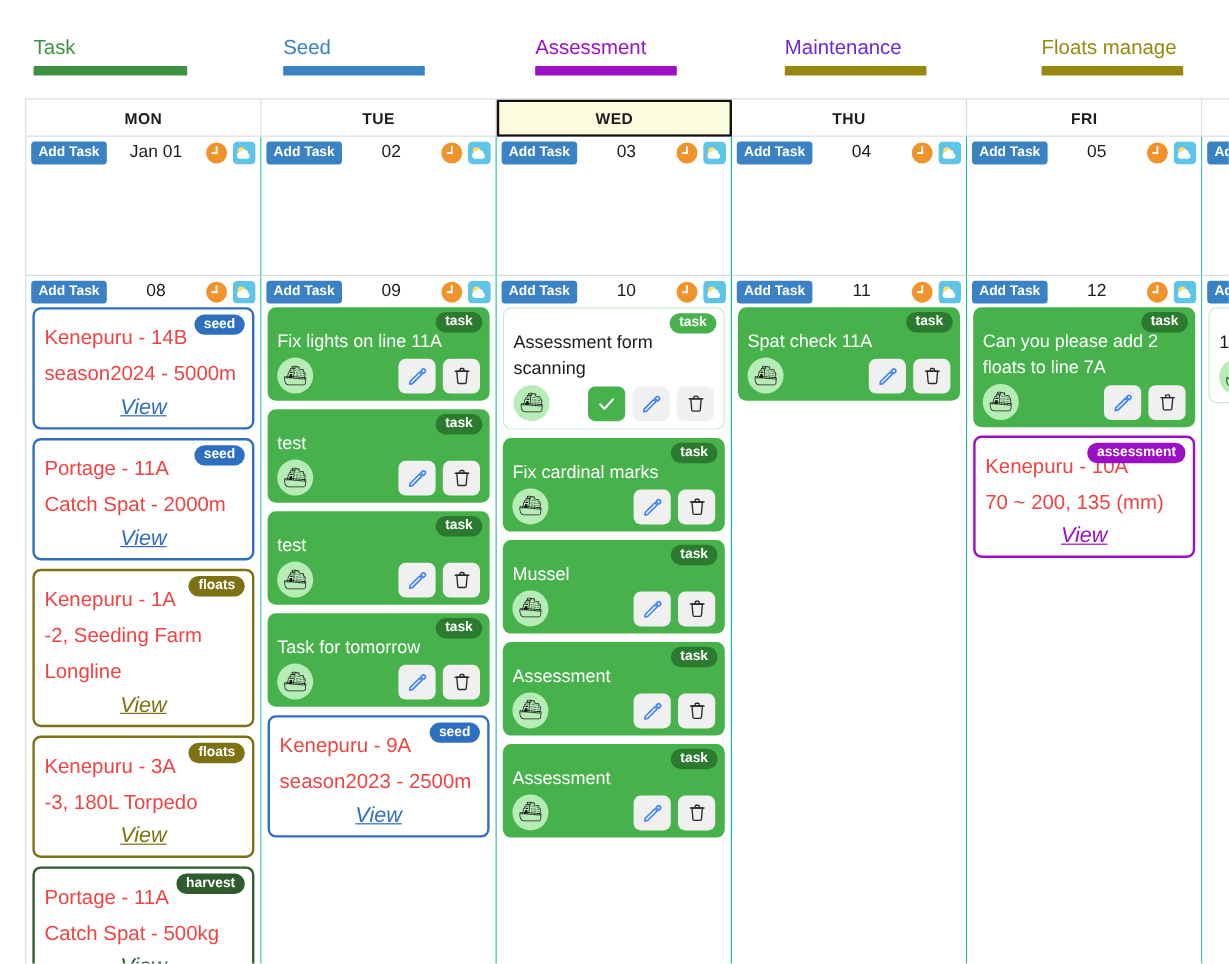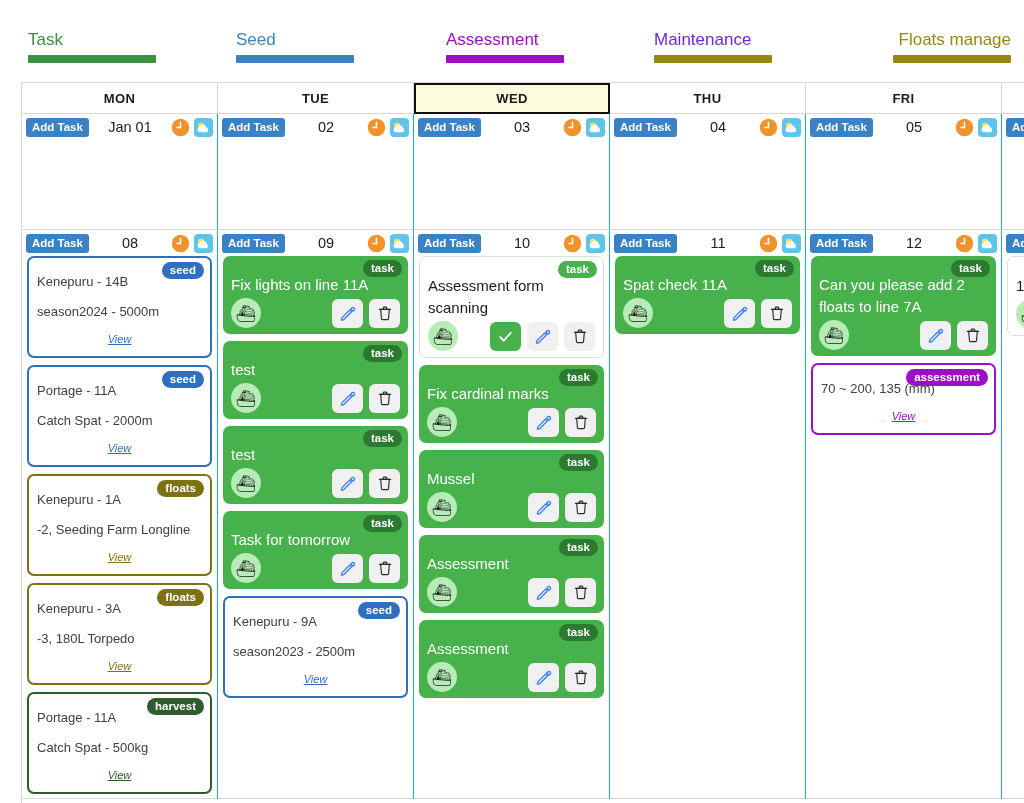--- a/index.html
+++ b/index.html
@@ -140,29 +140,29 @@
   }
 
   
   .card.entity {
     background: #ffffff;
     border: 2px solid #2f6fbf;
     padding-top: 9px;
     padding-bottom: 5px;
   }
   .entity-line {
-    font-size: 13px;
-    color: #404040;
+    font-size: 17px;
+    color: #ef4444;
     line-height: 30px;
     word-break: break-word;
   }
   .entity-view {
     display: block;
     text-align: center;
-    font-size: 11px;
+    font-size: 18px;
     font-style: italic;
     text-decoration: underline;
     line-height: 24px;
     cursor: pointer;
   }
 
   
   .card.task {
     background: #47b24b;
     padding: 4px 8px 6px 8px;
@@ -229,21 +229,21 @@
       <span class="legend-underline" style="background: rgb(59, 130, 196); width: 118px;"></span>
     </div>
     <div class="legend-item" style="left: 446px;">
       <span class="legend-label" style="color: rgb(155, 16, 196);">Assessment</span>
       <span class="legend-underline" style="background: rgb(155, 16, 196); width: 118px;"></span>
     </div>
     <div class="legend-item" style="left: 654px;">
       <span class="legend-label" style="color: #6d28d9;">Maintenance</span>
       <span class="legend-underline" style="background: rgb(151, 137, 15); width: 118px;"></span>
     </div>
-    <div class="legend-item" style="left: 893px; text-align: right;">
+    <div class="legend-item" style="left: 868px;">
       <span class="legend-label" style="color: rgb(151, 137, 15);">Floats manage</span>
       <span class="legend-underline" style="background: rgb(151, 137, 15); width: 118px;"></span>
     </div>
   </div>
 
 <div id="calendar">
   <div class="dow-row" id="dow-row">
       <div class="dow-cell">MON</div>
       <div class="dow-cell">TUE</div>
       <div class="dow-cell today">WED</div>
@@ -691,20 +691,21 @@
                   <svg viewBox="0 0 24 24" width="16" height="16" class="trash-glyph">
                     <path d="M5.5 6.5 h13 l-1.2 14 a1.5 1.5 0 0 1-1.5 1.4 h-7.6 a1.5 1.5 0 0 1-1.5-1.4 z" fill="none" stroke="#2b2b2b" stroke-width="1.7" stroke-linejoin="round"></path>
                     <path d="M3.5 6.5 h17" stroke="#2b2b2b" stroke-width="1.7" stroke-linecap="round"></path>
                     <path d="M9.5 6.2 V4.3 a1.2 1.2 0 0 1 1.2-1.2 h2.6 a1.2 1.2 0 0 1 1.2 1.2 V6.2" fill="none" stroke="#2b2b2b" stroke-width="1.7" stroke-linejoin="round"></path>
                   </svg>
                 </button>
               </div>
             </div>
             <div class="card entity" style="border-color: rgb(155, 16, 196);">
               <span class="badge" style="background: rgb(155, 16, 196);">assessment</span>
+              <div class="entity-line">Kenepuru - 10A</div>
               <div class="entity-line">70 ~ 200, 135 (mm)</div>
               <a class="entity-view" style="color: rgb(155, 16, 196);">View</a>
             </div>
           </div>
         </div>
         <div class="day-cell">
           <div class="day-head">
             <button class="add-task-btn">Add Task</button>
           </div>
           <div class="day-body">

